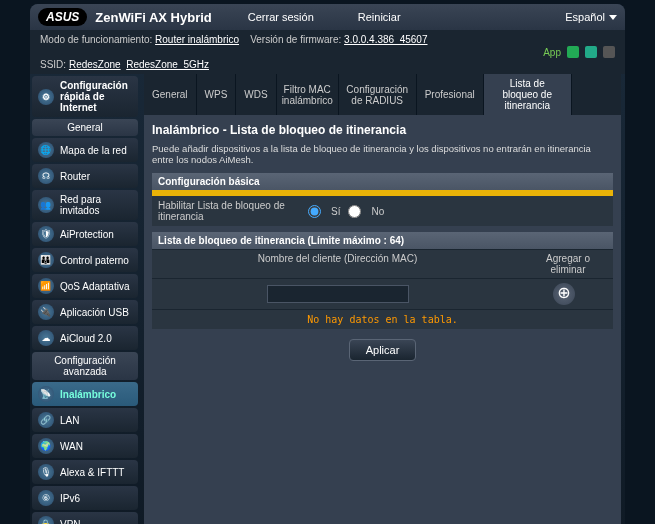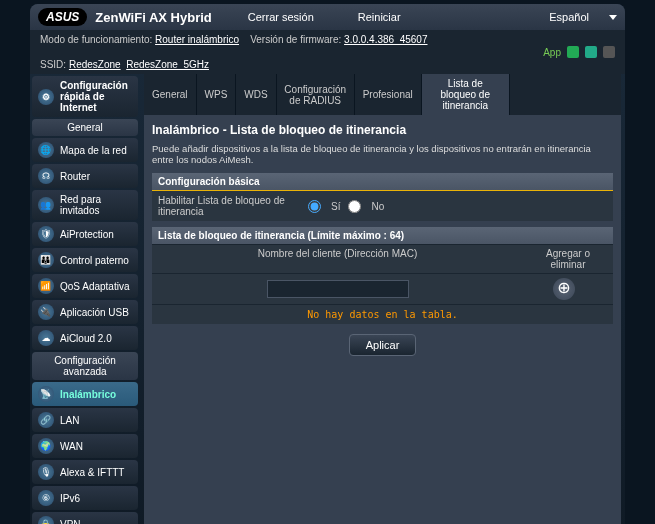--- a/index.html
+++ b/index.html
@@ -34,21 +34,21 @@
     font-style: italic;
     padding: 2px 8px;
     border-radius: 9px;
     font-size: 12px;
   }
   .prod { color: #fff; font-weight: bold; font-size: 13px; }
   .topbar .btn {
     color: #fff; font-size: 11px; cursor: pointer; padding: 4px 8px;
   }
   .lang {
-    margin-left: auto; display: flex; align-items: center; gap: 20px;
+    margin-left: auto; display: flex; align-items: center; gap: 4px;
     color: #fff; font-size: 11px;
   }
   .arrow-down {
     width: 0; height: 0; border-left: 4px solid transparent;
     border-right: 4px solid transparent; border-top: 5px solid #fff;
   }
   .infobar {
     background: #1a2530;
     padding: 4px 10px;
     display: flex;
@@ -116,21 +116,21 @@
   .section-head {
     background: linear-gradient(#5a6575,#4a5565);
     color: #fff; font-size: 10px; font-weight: bold;
     padding: 3px 6px;
   }
   .row {
     display: flex; align-items: center;
     background: #2a3540;
     padding: 4px 6px;
     font-size: 10px;
-    border-top: 1px solid #eab308;
+    border-top: 6px solid #eab308;
   }
   .row-label { flex: 0 0 150px; }
   .radio-group { display: flex; gap: 8px; align-items: center; }
   .radio-group label { display: flex; align-items: center; gap: 10px; }
   input[type=radio] { accent-color: #4af; }
   .table-head {
     display: flex;
     background: #2a3540;
     font-size: 10px;
     border-top: 1px solid #1a2530;
@@ -288,20 +288,21 @@
           <span>VPN</span>
         </div>
 
     </div>
 
     <div class="main">
       <div class="tabs">
         <div class="tab">General</div>
         <div class="tab">WPS</div>
         <div class="tab">WDS</div>
+        <div class="tab multi" style="width:62px">Filtro MAC inalámbrico</div>
         <div class="tab multi" style="width:78px">Configuración de RADIUS</div>
         <div class="tab">Profesional</div>
         <div class="tab multi active" style="width:88px">Lista de bloqueo de itinerancia</div>
       </div>
 
       <div class="panel">
         <div class="panel-title">Inalámbrico - Lista de bloqueo de itinerancia</div>
         <div class="desc">Puede añadir dispositivos a la lista de bloqueo de itinerancia y los dispositivos no entrarán en itinerancia entre los nodos AiMesh.</div>
 
         <div class="section-head">Configuración básica</div>

